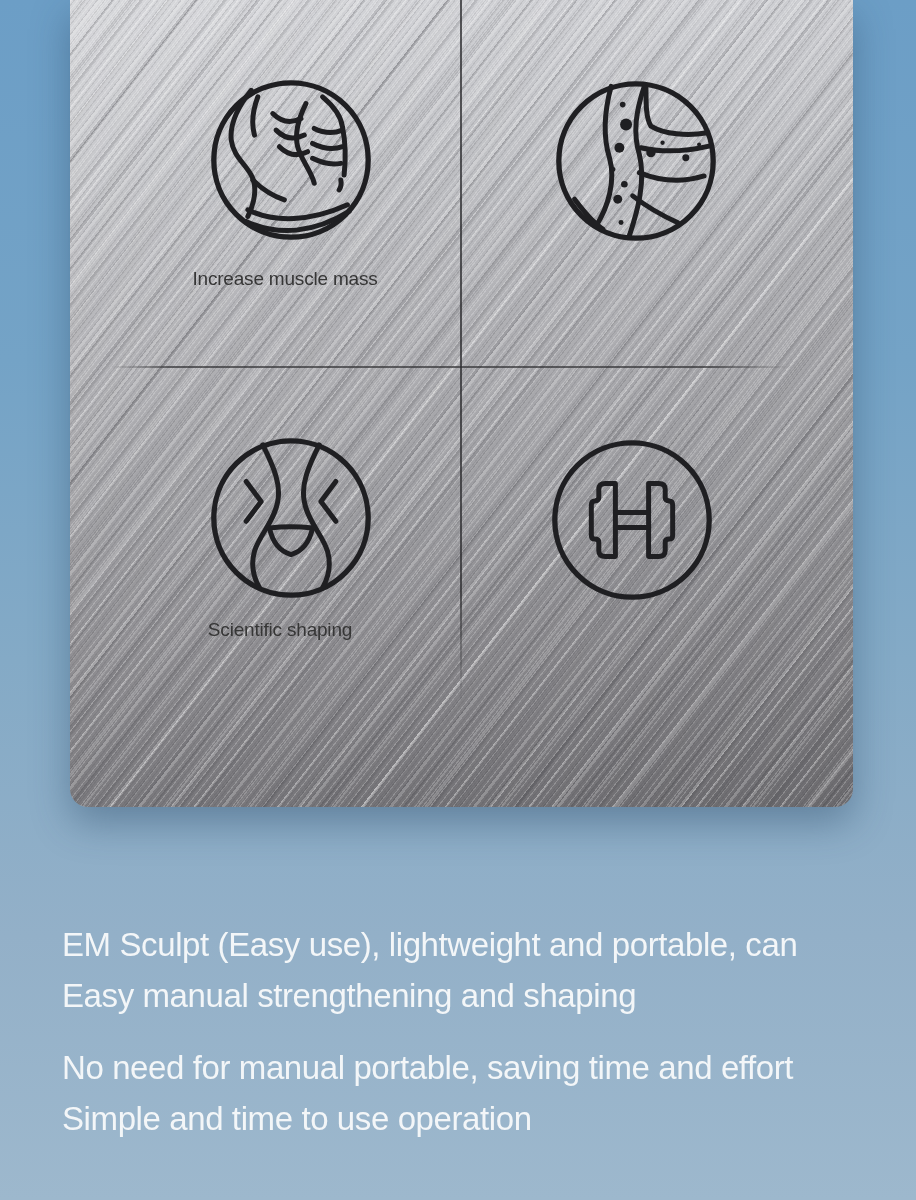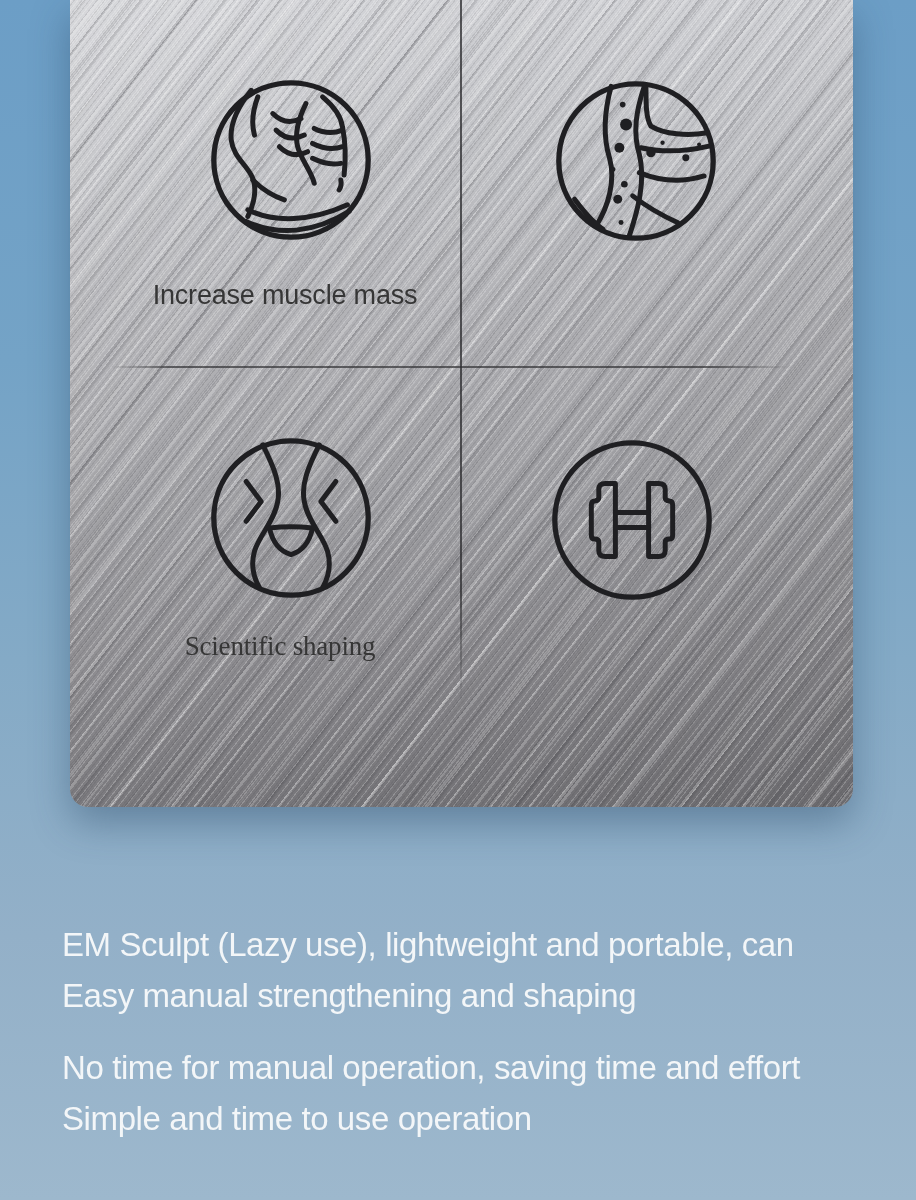--- a/index.html
+++ b/index.html
@@ -32,27 +32,27 @@
   .h-divider{
     position:absolute;left:40px;top:366px;width:682px;height:2px;
     background:linear-gradient(90deg,rgba(46,46,49,0) 0%,rgba(46,46,49,.68) 9%,rgba(46,46,49,.68) 88%,rgba(46,46,49,0) 100%);
   }
   .ficon{position:absolute;width:166px;height:166px;color:var(--icon-stroke);}
   .ficon .ln{fill:none;stroke:currentColor;stroke-width:3;stroke-linecap:round;stroke-linejoin:round;}
   .ficon .ring{fill:none;stroke:currentColor;stroke-width:3.2;}
   .ficon .dot{fill:currentColor;stroke:none;}
   .flabel{
     position:absolute;transform:translateX(-50%);
-    color:var(--label);font-size:27px;line-height:34px;letter-spacing:-0.2px;
-    text-align:center;white-space:nowrap;margin-top:16px;
+    color:var(--label);font-size:19px;line-height:34px;letter-spacing:-0.2px;
+    text-align:center;white-space:nowrap;
   }
   .flabel .l2{display:block;line-height:32px;}
   .i1{left:138px;top:77px;}  .t1{left:215px;top:262px;}
   .i2{left:483px;top:78px;}  .t2{left:559px;top:262px;}
-  .i3{left:138px;top:435px;} .t3{left:210px;top:613px;font-family:Liberation Serif, serif;}
+  .i3{left:138px;top:435px;} .t3{left:210px;top:613px;}
   .i4{left:479px;top:437px;} .t4{left:561px;top:613px;}
   .captions{
     position:absolute;left:62px;top:919px;width:836px;
     color:var(--caption);font-size:33px;line-height:51px;letter-spacing:-0.4px;
   }
   .captions p{margin:0 0 21px 0;white-space:nowrap;}
   .captions p:last-child{margin-bottom:0;}
   .cline{display:block;}
 </style>
 </head>
@@ -124,22 +124,22 @@
       <circle class="ring" cx="50" cy="50" r="46.5"></circle>
       <path class="ln" d="M40 28 L34 28 Q30 28 30 31.5 L30 36.5 Q30 38.5 27.5 38.5 Q25.5 38.5 25.5 41 L25.5 59 Q25.5 61.5 27.5 61.5 Q30 61.5 30 63.5 L30 68.5 Q30 72 34 72 L40 72 L40 28 Z"></path>
       <path class="ln" d="M60 28 L66 28 Q70 28 70 31.5 L70 36.5 Q70 38.5 72.5 38.5 Q74.5 38.5 74.5 41 L74.5 59 Q74.5 61.5 72.5 61.5 Q70 61.5 70 63.5 L70 68.5 Q70 72 66 72 L60 72 L60 28 Z"></path>
       <path class="ln" d="M40 45.5 L60 45.5"></path>
       <path class="ln" d="M40 54.5 L60 54.5"></path>
     </svg>
   </div>
 
   <div class="captions">
     <p>
-      <span class="cline">EM Sculpt (Lazy use), lightweight and portable, can</span>
+      <span class="cline">EM Sculpt (Easy use), lightweight and portable, can</span>
       <span class="cline">Easy manual strengthening and shaping</span>
     </p>
     <p>
-      <span class="cline">No time for manual operation, saving time and effort</span>
+      <span class="cline">No need for manual portable, saving time and effort</span>
       <span class="cline">Simple and time to use operation</span>
     </p>
   </div>
 
 </div>
 
 </body></html>

